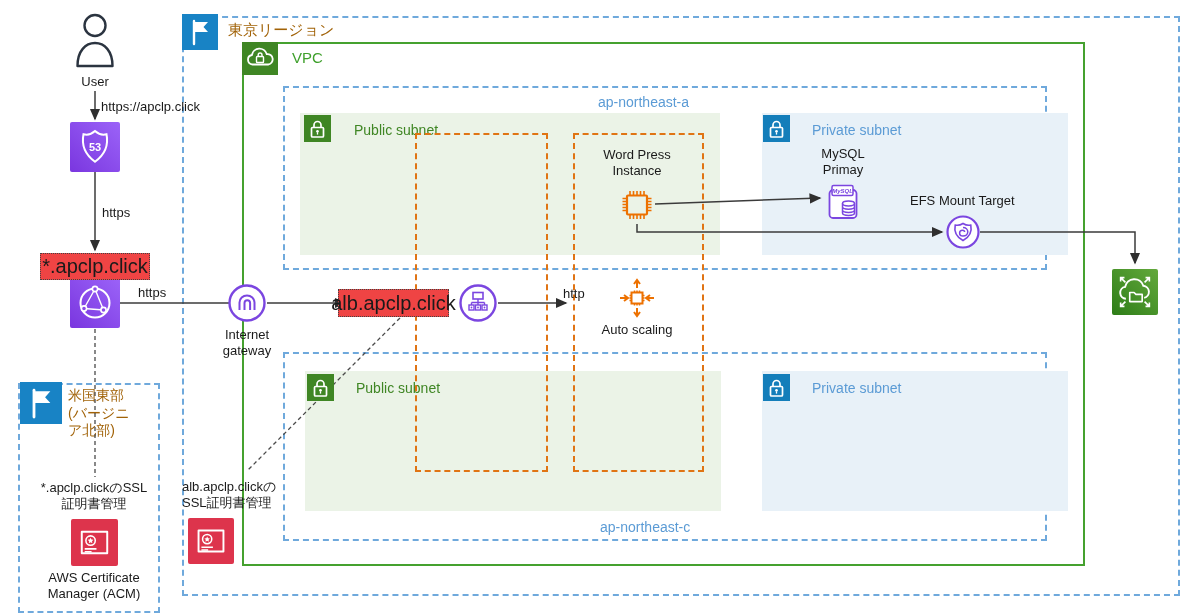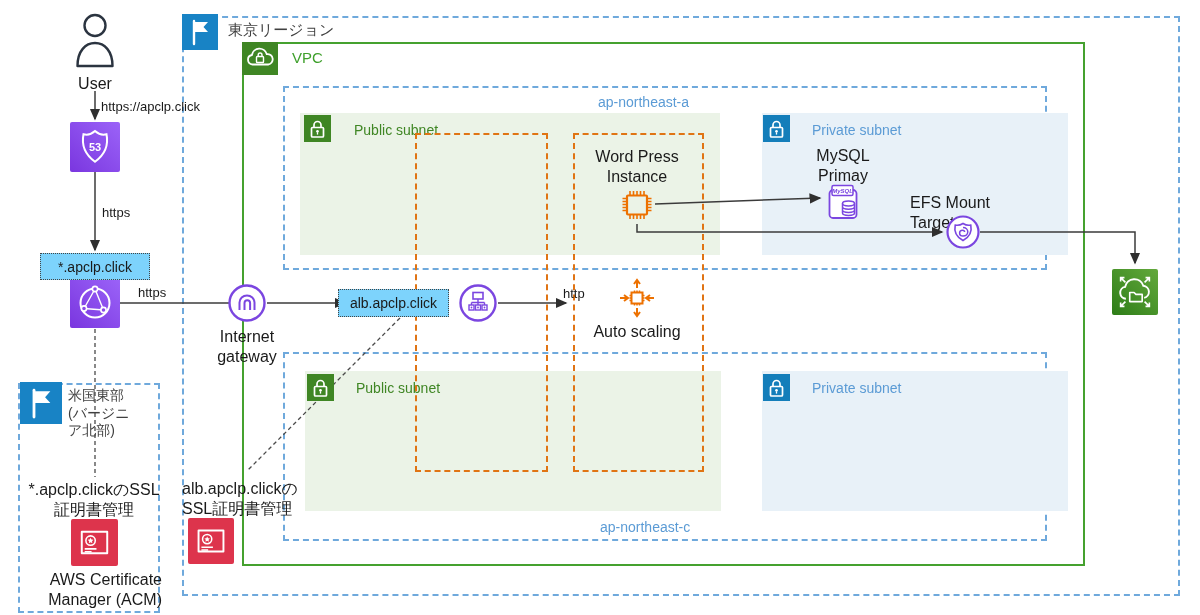--- a/index.html
+++ b/index.html
@@ -5,28 +5,28 @@
   html,body{margin:0;padding:0;background:#fff;}
   .canvas{position:relative;width:1200px;height:615px;background:#fff;overflow:hidden;
           font-family:"Liberation Sans","DejaVu Sans",sans-serif;color:#1a1a1a;}
   .box{position:absolute;box-sizing:border-box;}
   .region-border{border:2px dashed #6FA9DC;}
   .vpc-border{border:2px solid #45A12F;}
   .az-border{border:2px dashed #6FA9DC;}
   .asg-border{border:2px dashed #E07414;}
   .fill-green{background:#EBF3E7;}
   .fill-blue{background:#E8F1F8;}
-  .lbl{position:absolute;font-size:16px;line-height:1.25;white-space:pre-line;}
+  .lbl{position:absolute;font-size:13px;line-height:1.25;white-space:pre-line;}
   .lbl.c{text-align:center;}
-  .lbl.blue{color:#404040;font-size:14px;}
+  .lbl.blue{color:#a16207;font-size:14px;}
   .lbl.blue2{color:#5B9BD5;font-size:14px;}
   .lbl.green{color:#3F8624;font-size:14px;}
   .lbl.big{font-size:15px;}
-  .dnsbox{position:absolute;box-sizing:border-box;border:1.6px dotted #444;background:#7dd3fc;
-          display:flex;align-items:center;justify-content:center;font-size:14px;z-index:6;}
+  .dnsbox{position:absolute;box-sizing:border-box;border:1.6px dotted #444;background:#ef4444;
+          display:flex;align-items:center;justify-content:center;font-size:20px;z-index:6;}
   svg.icon{position:absolute;z-index:5;}
   .edge-lbl{position:absolute;font-size:13px;z-index:6;}
   #wires{position:absolute;left:0;top:0;z-index:4;}
 </style>
 </head>
 <body>
 
 <div class="canvas">
 
   <svg width="0" height="0" style="position:absolute">
@@ -244,21 +244,21 @@
 
   <div class="lbl c" style="left:28px;top:480px;width:132px;">*.apclp.clickのSSL
 証明書管理</div>
   <svg class="icon" style="left:71px;top:519px;" width="47" height="47" viewBox="0 0 48 48">
     <rect width="48" height="48" rx="2" fill="#DD344C"></rect>
     <path d="M11 13 h26 v22 h-26 z" fill="none" stroke="#fff" stroke-width="2" stroke-linejoin="round"></path>
     <circle cx="20" cy="22" r="4.8" fill="none" stroke="#fff" stroke-width="1.6"></circle>
     <path d="M20 19.2 l0.9 1.8 2 0.3 -1.45 1.4 0.35 2 -1.8 -0.95 -1.8 0.95 0.35 -2 -1.45 -1.4 2 -0.3 z" fill="#fff"></path>
     <path d="M14 30.5 H26 M14 33.5 H21" stroke="#fff" stroke-width="1.6"></path>
   </svg>
-  <div class="lbl c" style="left:26px;top:570px;width:136px;text-align:right;">AWS Certificate
+  <div class="lbl c" style="left:26px;top:570px;width:136px;">AWS Certificate
 Manager (ACM)</div>
 
   <div class="lbl" style="left:182px;top:479px;width:118px;">alb.apclp.clickの
 SSL証明書管理</div>
   <svg class="icon" style="left:188px;top:518px;" width="46" height="46" viewBox="0 0 48 48">
     <rect width="48" height="48" rx="2" fill="#DD344C"></rect>
     <path d="M11 13 h26 v22 h-26 z" fill="none" stroke="#fff" stroke-width="2" stroke-linejoin="round"></path>
     <circle cx="20" cy="22" r="4.8" fill="none" stroke="#fff" stroke-width="1.6"></circle>
     <path d="M20 19.2 l0.9 1.8 2 0.3 -1.45 1.4 0.35 2 -1.8 -0.95 -1.8 0.95 0.35 -2 -1.45 -1.4 2 -0.3 z" fill="#fff"></path>
     <path d="M14 30.5 H26 M14 33.5 H21" stroke="#fff" stroke-width="1.6"></path>

